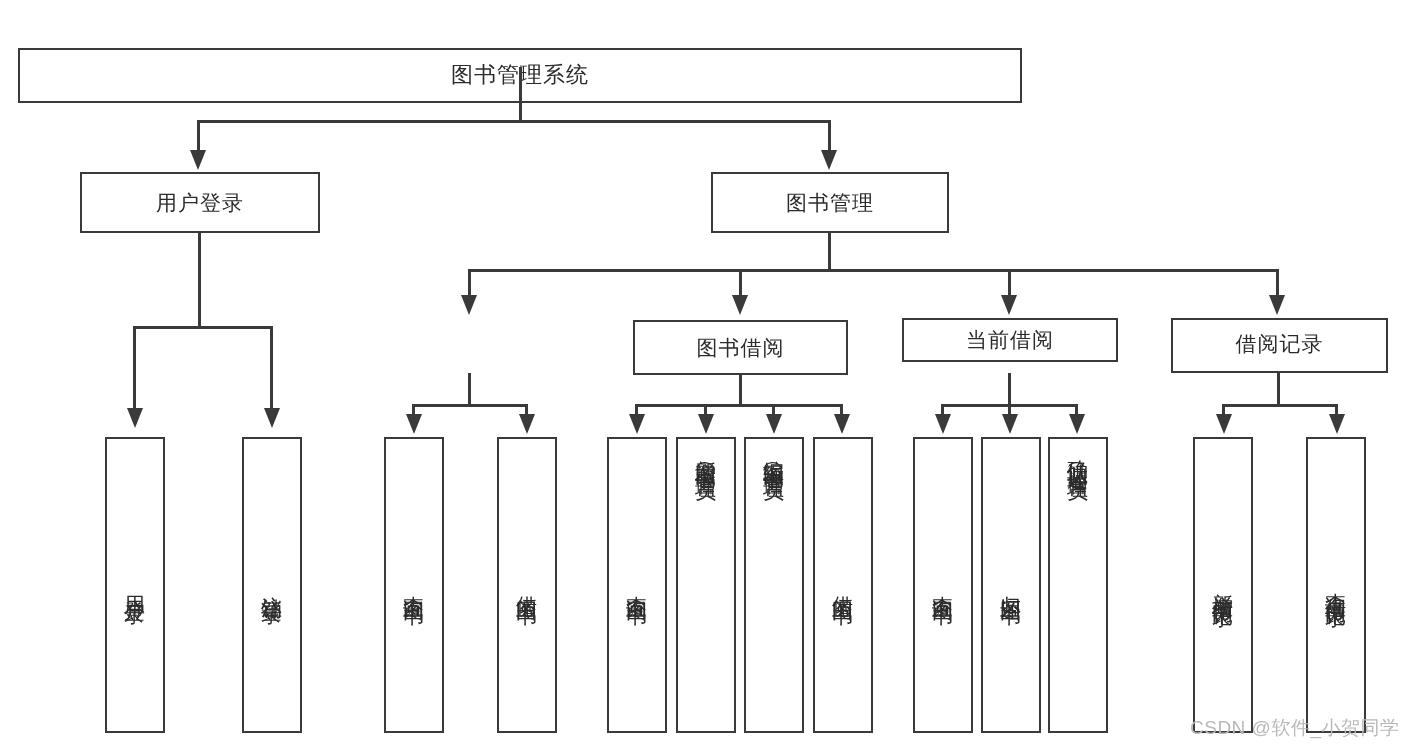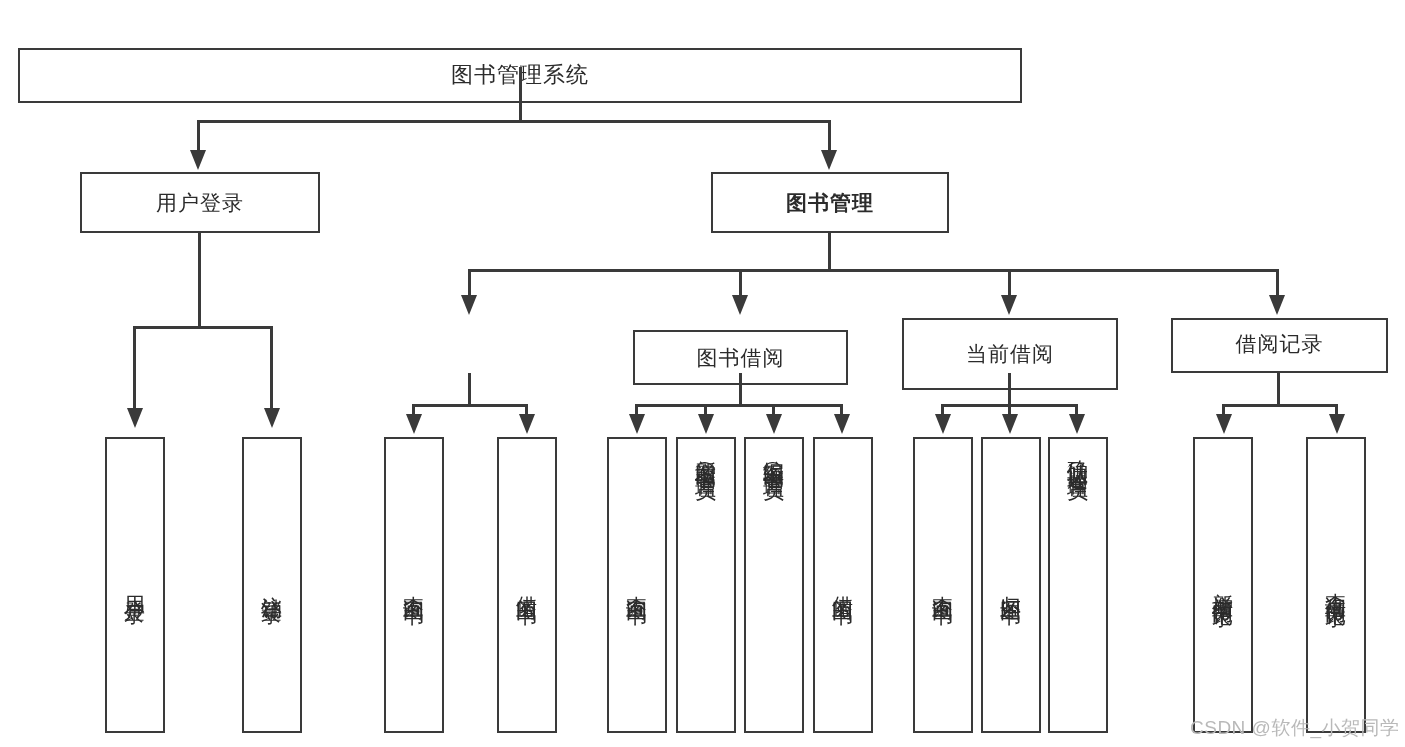--- a/index.html
+++ b/index.html
@@ -91,21 +91,21 @@
 
   <div class="ln v" style="left:197px; top:120px; width:3px; height:32px;"></div>
   <div class="arrow" style="left:190px; top:150px;"></div>
   <div class="ln v" style="left:828px; top:120px; width:3px; height:32px;"></div>
   <div class="arrow" style="left:821px; top:150px;"></div>
 
   <div class="node h-node" style="left:80px; top:172px; width:240px; height:61px;">
     <span class="lbl">用户登录</span>
   </div>
 
-  <div class="node h-node" style="left:711px; top:172px; width:238px; height:61px;font-weight:bold;">
+  <div class="node h-node" style="left:711px; top:172px; width:238px; height:61px;">
     <span class="lbl">图书管理</span>
   </div>
 
   <div class="ln v" style="left:198px; top:233px; width:3px; height:96px;"></div>
   <div class="ln h" style="left:133px; top:326px; width:137px; height:3px;"></div>
   <div class="ln v" style="left:133px; top:326px; width:3px; height:84px;"></div>
   <div class="arrow" style="left:127px; top:408px;"></div>
   <div class="ln v" style="left:270px; top:326px; width:3px; height:84px;"></div>
   <div class="arrow" style="left:264px; top:408px;"></div>
 
@@ -114,24 +114,24 @@
 
   <div class="ln v" style="left:468px; top:269px; width:3px; height:28px;"></div>
   <div class="arrow" style="left:461px; top:295px;"></div>
   <div class="ln v" style="left:739px; top:269px; width:3px; height:28px;"></div>
   <div class="arrow" style="left:732px; top:295px;"></div>
   <div class="ln v" style="left:1008px; top:269px; width:3px; height:28px;"></div>
   <div class="arrow" style="left:1001px; top:295px;"></div>
   <div class="ln v" style="left:1276px; top:269px; width:3px; height:28px;"></div>
   <div class="arrow" style="left:1269px; top:295px;"></div>
 
-  <div class="node h-node" style="left:633px; top:330px; width:215px; height:55px;">
+  <div class="node h-node" style="left:633px; top:320px; width:215px; height:55px;">
     <span class="lbl">图书借阅</span>
   </div>
-  <div class="node h-node" style="left:902px; top:318px; width:216px; height:72px;align-items:center;">
+  <div class="node h-node" style="left:902px; top:318px; width:216px; height:44px;align-items:center;">
     <span class="lbl">当前借阅</span>
   </div>
   <div class="node h-node" style="left:1171px; top:318px; width:217px; height:55px;font-family:Liberation Mono, monospace;">
     <span class="lbl">借阅记录</span>
   </div>
 
   <div class="ln v" style="left:468px; top:373px; width:3px; height:34px;"></div>
   <div class="ln h" style="left:412px; top:404px; width:116px; height:3px;"></div>
   <div class="ln v" style="left:412px; top:404px; width:3px; height:12px;"></div>
   <div class="arrow" style="left:406px; top:414px;"></div>

